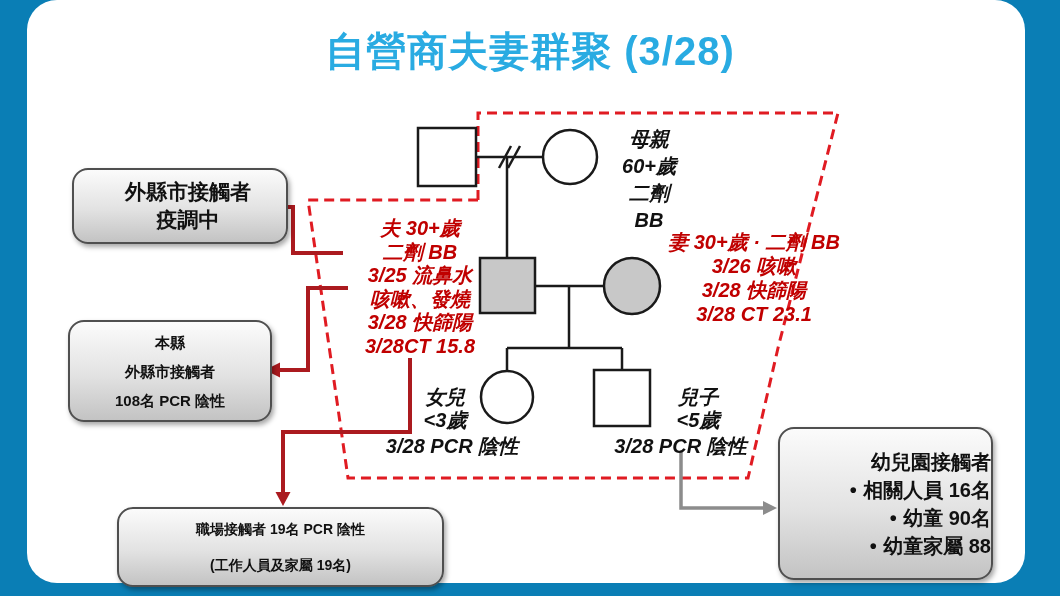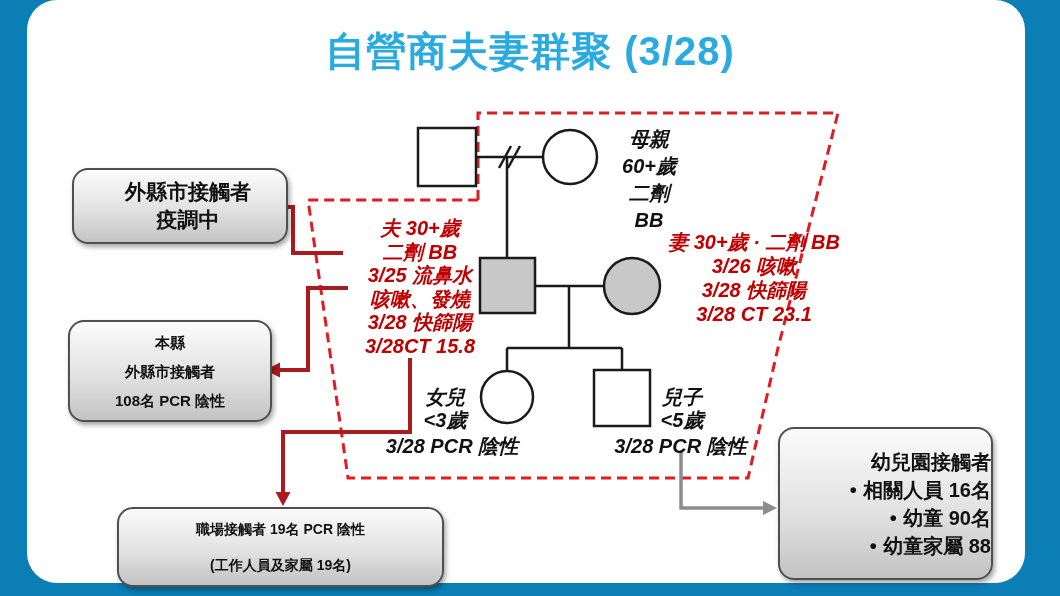--- a/index.html
+++ b/index.html
@@ -21,21 +21,21 @@
   }
   svg.diagram{position:absolute;left:0;top:0;}
   .blk{font-weight:bold;color:#111;}
   .red{color:#c00000;font-weight:bold;}
   .label-center{text-align:center;font-style:italic;}
   .mother-label{left:604px;top:126px;width:90px;font-size:20px;line-height:27px;}
   .husband-label{left:328px;top:217px;width:184px;font-size:20px;line-height:23.5px;}
   .wife-label{left:636px;top:230px;width:236px;font-size:20px;line-height:24px;}
   .daughter-name{left:412px;top:386px;width:66px;font-size:20px;line-height:23px;}
   .daughter-result{left:382px;top:433px;width:140px;font-size:20px;white-space:nowrap;}
-  .son-name{left:652px;top:386px;width:60px;font-size:20px;line-height:23px;}
+  .son-name{left:652px;top:386px;width:60px;font-size:20px;line-height:23px;padding-left:16px;}
   .son-result{left:608px;top:433px;width:145px;font-size:20px;white-space:nowrap;}
   .gbox{
     background:linear-gradient(#fbfbfb,#e2e2e2 55%,#c3c3c3);
     border:2px solid #4f4f4f;border-radius:16px;
     box-shadow:2px 3px 5px rgba(0,0,0,0.35);
     display:flex;flex-direction:column;justify-content:center;align-items:center;
     font-weight:bold;color:#111;
   }
   .box-out{left:72px;top:168px;width:196px;height:72px;font-size:21px;line-height:28px;padding-left:16px;}
   .box-local{left:68px;top:320px;width:200px;height:98px;font-size:15px;line-height:29px;}

